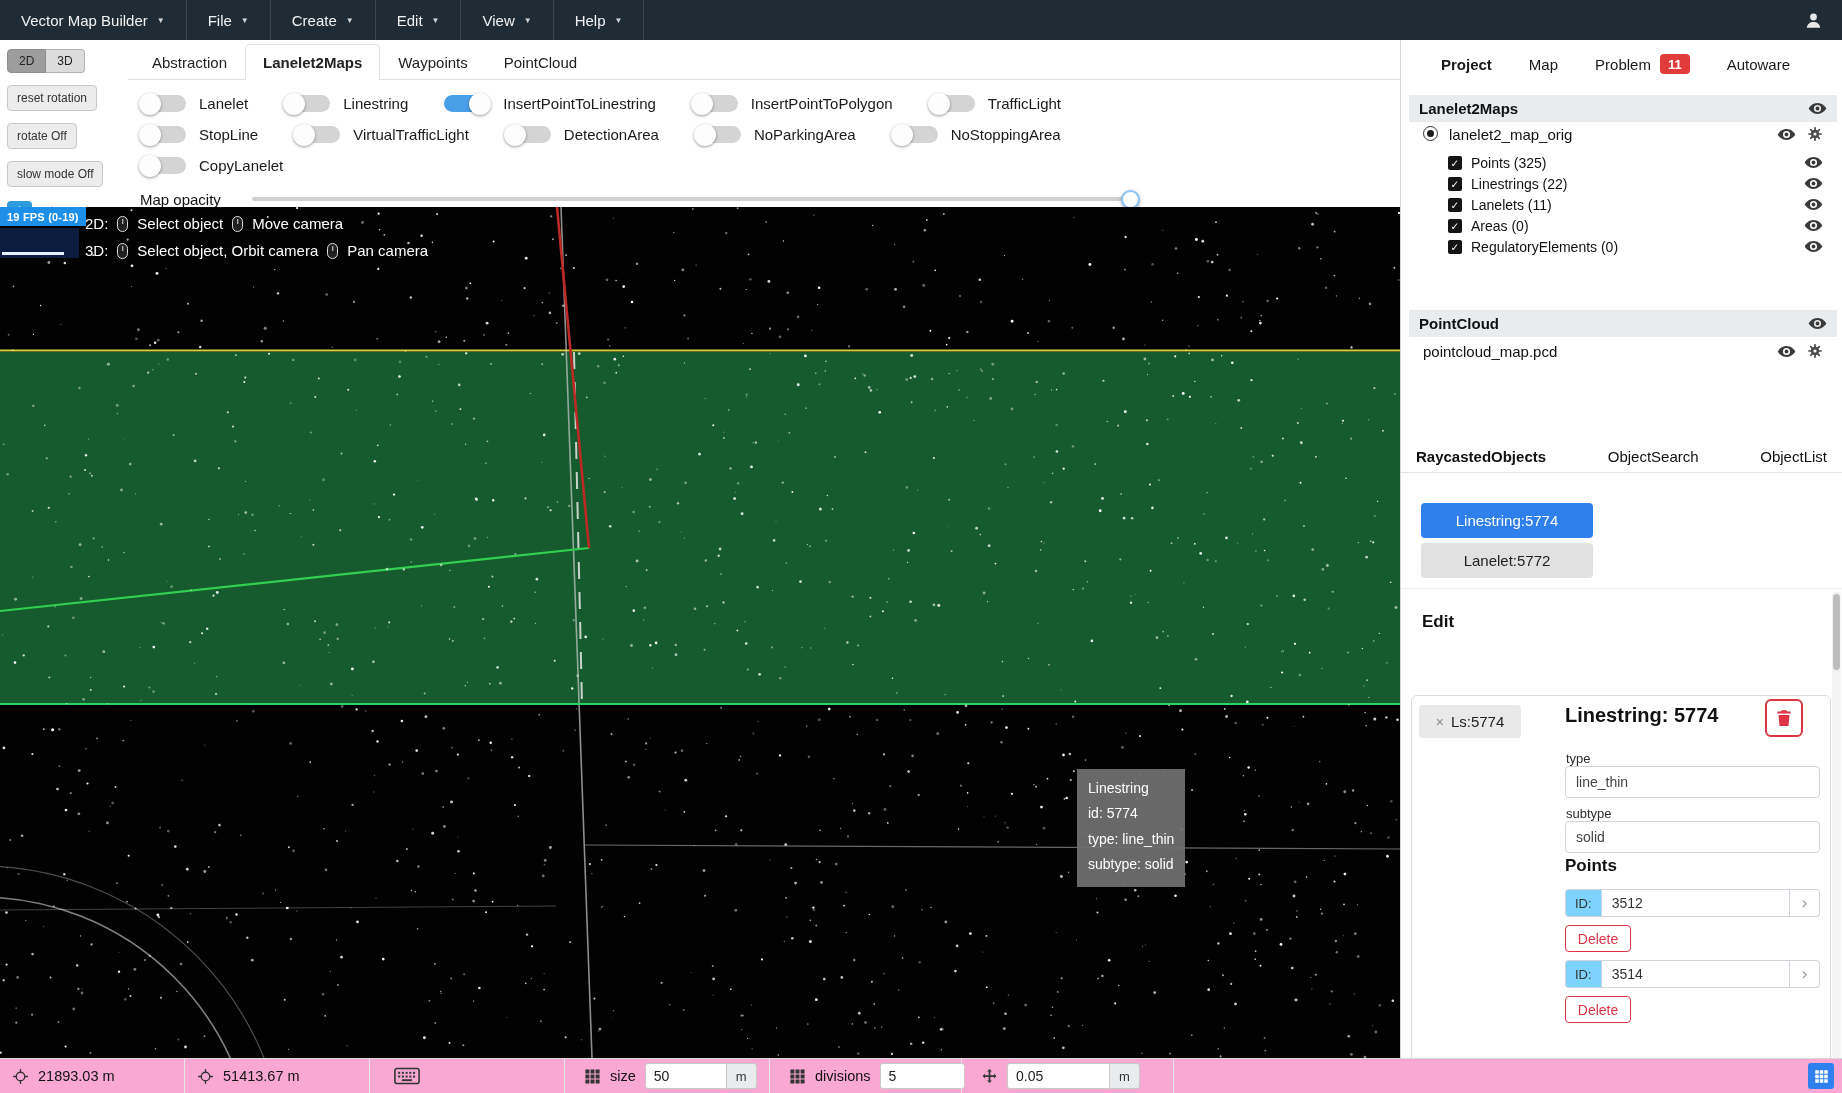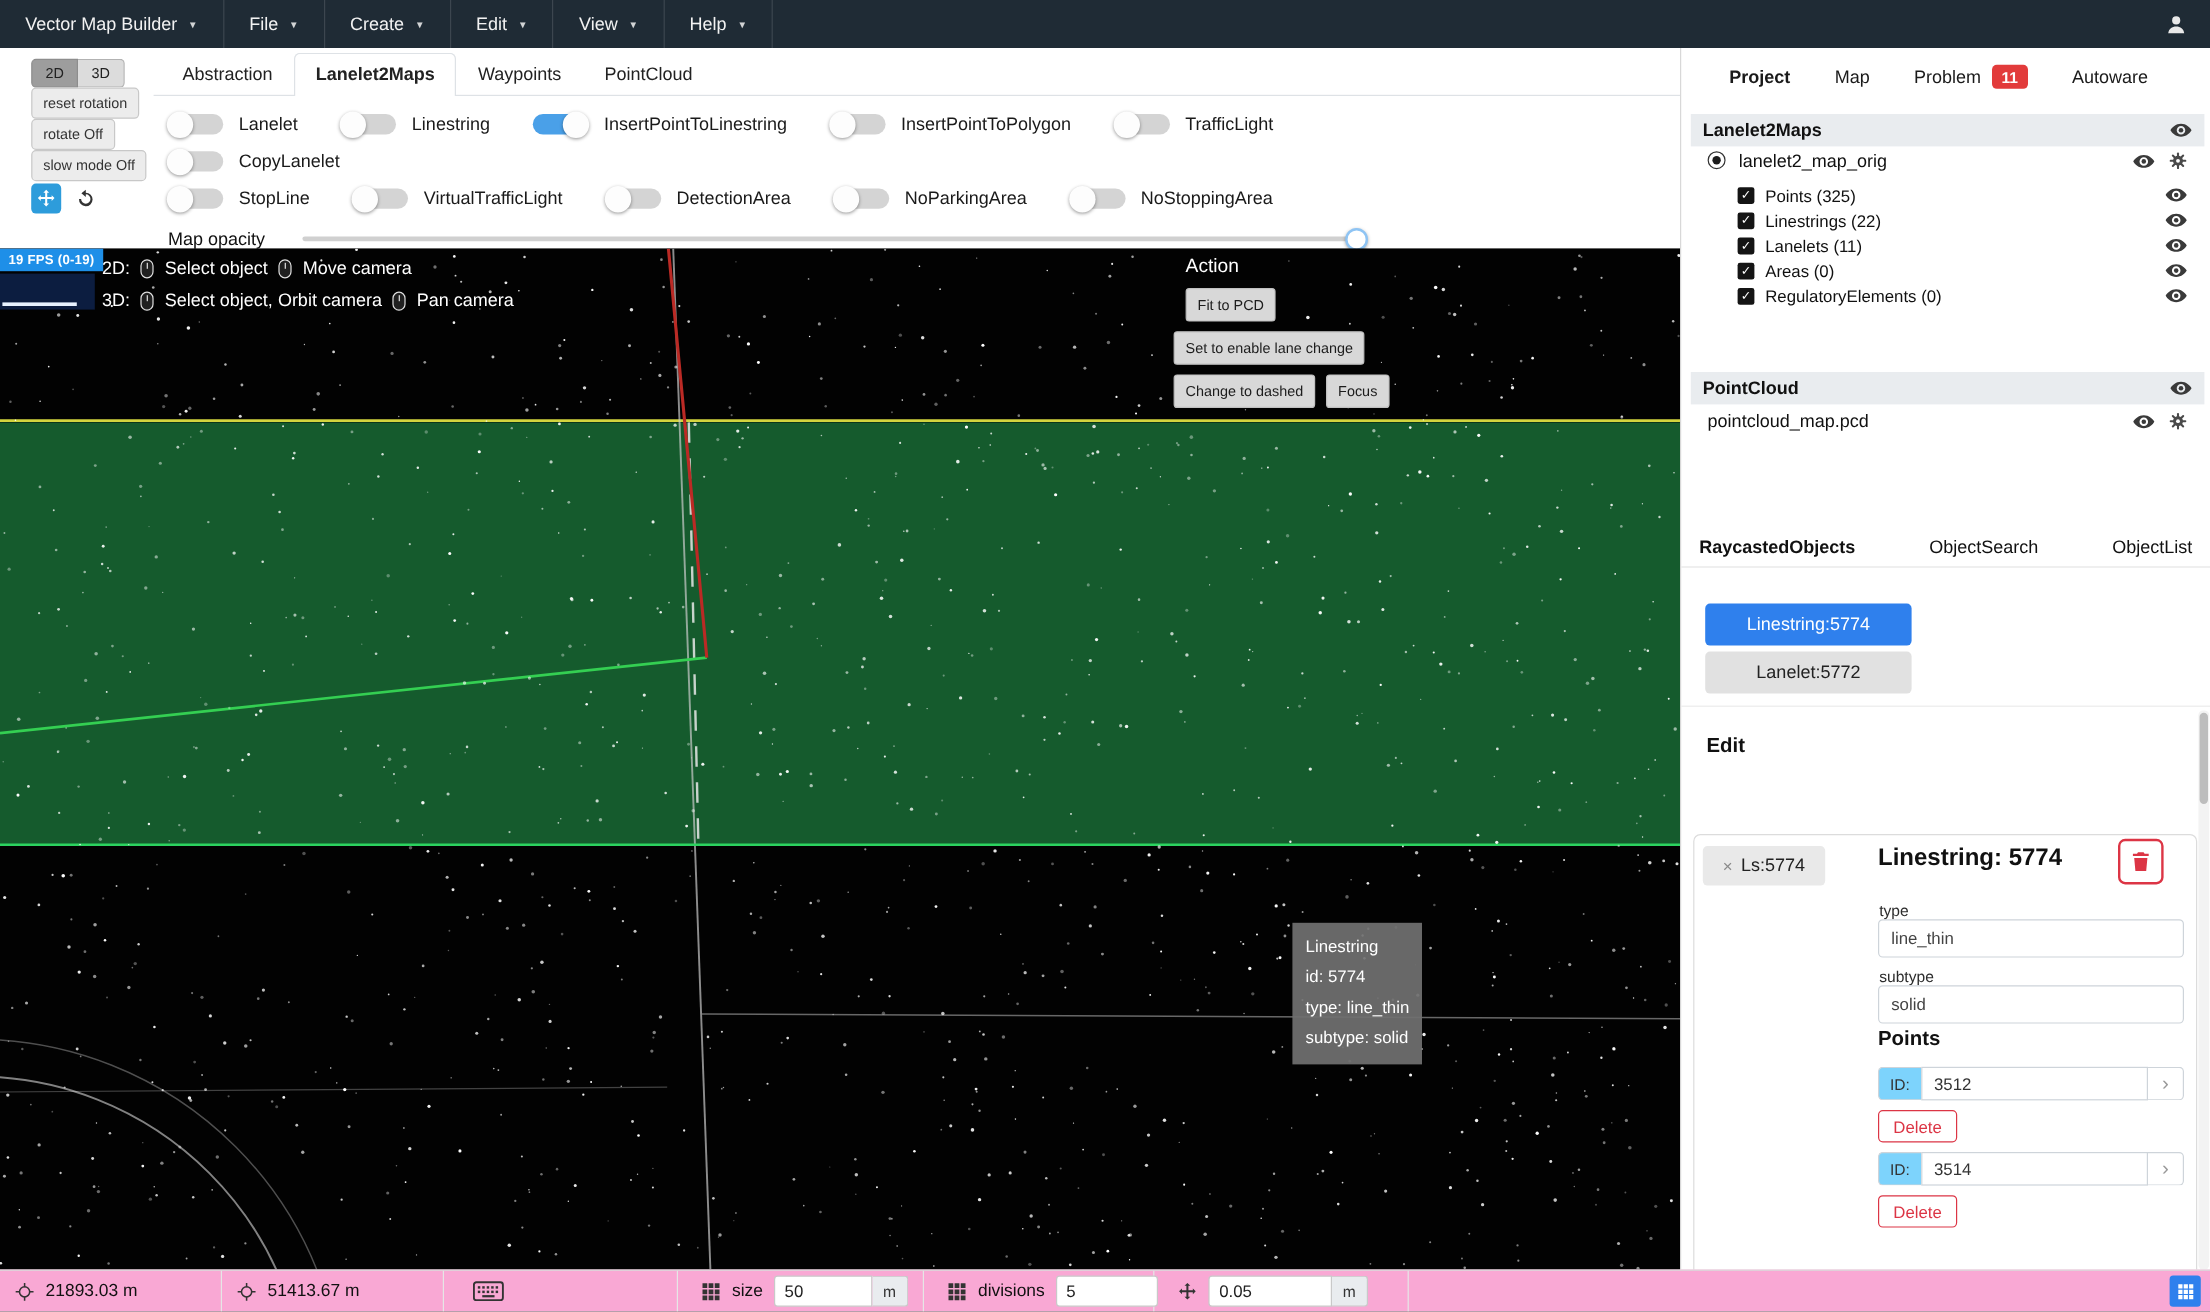--- a/index.html
+++ b/index.html
@@ -10,21 +10,21 @@
 
   
   .menubar { position:absolute; left:0; top:0; width:1842px; height:40px; background:#1f2b35; display:flex; color:#f2f2f2; z-index:40; }
   .menu-item { display:flex; align-items:center; gap:9px; padding:0 21px; font-size:15px; border-right:1px solid rgba(255,255,255,.13); cursor:pointer; white-space:nowrap; }
   .menu-item .caret { font-size:8px; opacity:.85; }
   .mb-spacer { flex:1; }
   .user-btn { display:flex; align-items:center; padding:0 19px; background:none; border:none; }
   .user-btn svg { width:19px; height:19px; fill:#e8e8e8; }
 
   
-  .left-tools { position:absolute; left:0; top:40px; width:128px; height:167px; background:#fff; padding:9px 0 0 26px; display:flex; flex-direction:column; align-items:flex-start; gap:0; }
+  .left-tools { position:absolute; left:0; top:40px; width:128px; height:167px; background:#fff; padding:9px 0 0 7px; display:flex; flex-direction:column; align-items:flex-start; gap:12px; }
   .seg { display:flex; }
   .seg-btn { font-size:12px; padding:4px 11px; background:#dcdcdc; border:1px solid #b2b2b2; color:#222; }
   .seg-btn:first-child { border-radius:4px 0 0 4px; }
   .seg-btn:last-child { border-radius:0 4px 4px 0; border-left:none; }
   .seg-btn.active { background:#9d9d9d; border-color:#8d8d8d; }
   .tool-btn { font-size:12px; padding:5px 9px; background:#ececec; border:1px solid #c8c8c8; border-radius:4px; color:#333; white-space:nowrap; }
   .icon-row { display:flex; gap:8px; margin-top:2px; align-items:center; }
   .move-btn { width:25px; height:25px; background:#2d9cdb; border:none; border-radius:4px; display:flex; align-items:center; justify-content:center; }
   .move-btn svg { width:17px; height:17px; fill:#fff; }
   .refresh-btn { width:24px; height:24px; background:transparent; border:none; display:flex; align-items:center; justify-content:center; }
@@ -279,53 +279,53 @@
           <span class="knob"></span>
         </span>
       <span class="toggle-label">TrafficLight</span>
     </div>
   </div>
   <div class="toggle-row">
     <div class="toggle-item">
       <span class="switch">
           <span class="knob"></span>
         </span>
-      <span class="toggle-label">CopyLanelet</span>
+      <span class="toggle-label">StopLine</span>
+    </div>
+    <div class="toggle-item">
+      <span class="switch">
+          <span class="knob"></span>
+        </span>
+      <span class="toggle-label">VirtualTrafficLight</span>
+    </div>
+    <div class="toggle-item">
+      <span class="switch">
+          <span class="knob"></span>
+        </span>
+      <span class="toggle-label">DetectionArea</span>
+    </div>
+    <div class="toggle-item">
+      <span class="switch">
+          <span class="knob"></span>
+        </span>
+      <span class="toggle-label">NoParkingArea</span>
+    </div>
+    <div class="toggle-item">
+      <span class="switch">
+          <span class="knob"></span>
+        </span>
+      <span class="toggle-label">NoStoppingArea</span>
     </div>
   </div>
   <div class="toggle-row">
     <div class="toggle-item">
       <span class="switch">
           <span class="knob"></span>
         </span>
-      <span class="toggle-label">StopLine</span>
-    </div>
-    <div class="toggle-item">
-      <span class="switch">
-          <span class="knob"></span>
-        </span>
-      <span class="toggle-label">VirtualTrafficLight</span>
-    </div>
-    <div class="toggle-item">
-      <span class="switch">
-          <span class="knob"></span>
-        </span>
-      <span class="toggle-label">DetectionArea</span>
-    </div>
-    <div class="toggle-item">
-      <span class="switch">
-          <span class="knob"></span>
-        </span>
-      <span class="toggle-label">NoParkingArea</span>
-    </div>
-    <div class="toggle-item">
-      <span class="switch">
-          <span class="knob"></span>
-        </span>
-      <span class="toggle-label">NoStoppingArea</span>
+      <span class="toggle-label">CopyLanelet</span>
     </div>
   </div>
   <div class="opacity-row">
     <span class="opacity-label">Map opacity</span>
     <span class="slider-track">
       <span class="slider-knob"></span>
     </span>
   </div>
 </section>
 
@@ -1609,29 +1609,20 @@
     </div>
     <div class="hint-line">
       <span>3D:</span>
       <span class="mouse-ic"></span>
       <span>Select object, Orbit camera</span>
       <span class="mouse-ic"></span>
       <span>Pan camera</span>
     </div>
   </div>
 
-  <div class="action">
-    <div class="action-title">Action</div>
-    <button class="action-btn ml13">Fit to PCD</button>
-    <button class="action-btn ml3">Set to enable lane change</button>
-    <div class="action-row">
-      <button class="action-btn">Change to dashed</button>
-      <button class="action-btn">Focus</button>
-    </div>
-  </div>
 
   <div class="vp-tooltip">
     <div>Linestring</div>
     <div>id: 5774</div>
     <div>type: line_thin</div>
     <div>subtype: solid</div>
   </div>
 </div>
 
 <aside class="right-panel">

